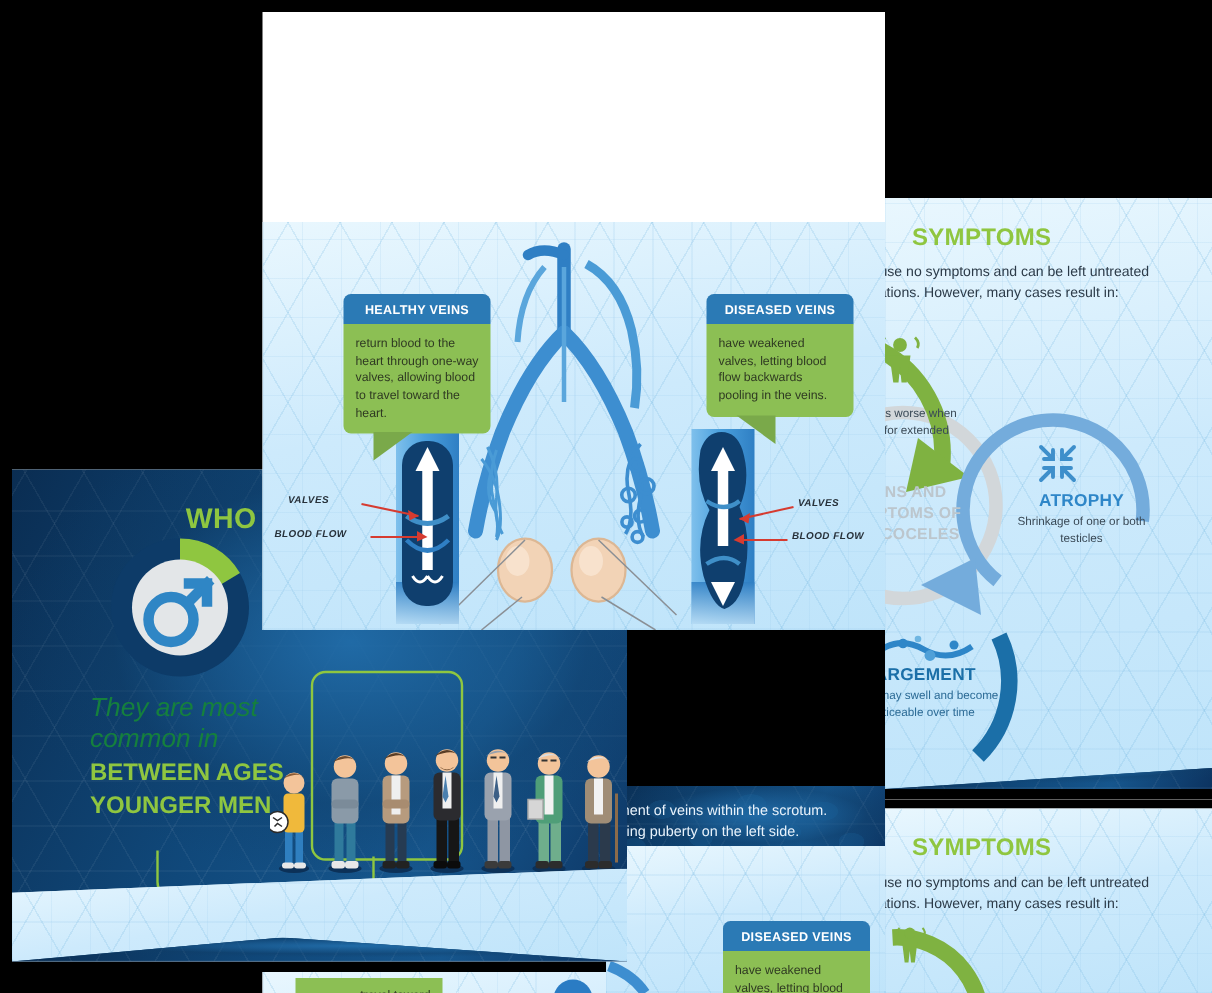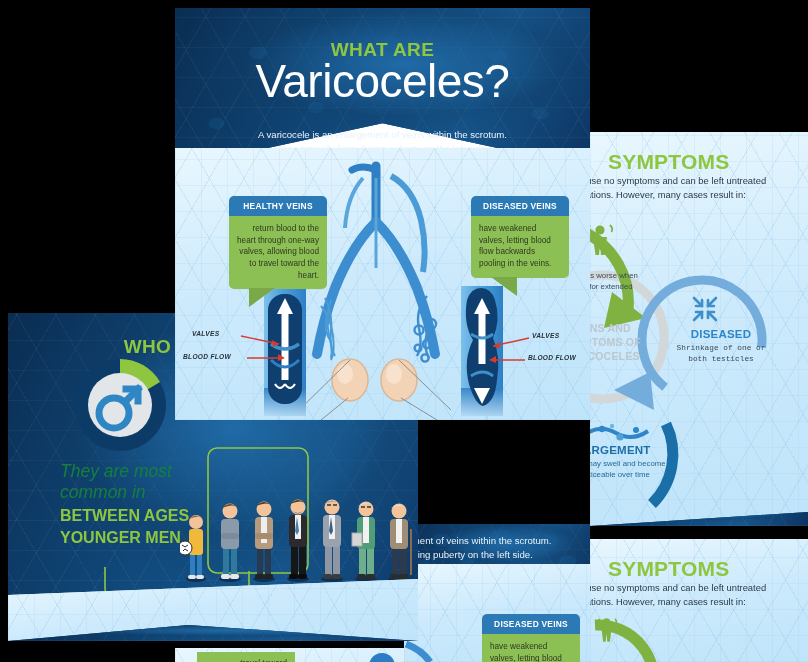--- a/index.html
+++ b/index.html
@@ -67,21 +67,21 @@
   .callout .hd{
     background:#2b7ab5;color:#fff;font-size:8.4px;font-weight:bold;
     text-align:center;padding:5px 0 5px;border-radius:5px 5px 0 0;letter-spacing:.25px;
   }
   .callout .bd{
     background:#8cbf54;color:#2f3a22;font-size:8.2px;line-height:1.42;
     padding:7px 8px 8px;border-radius:0 0 5px 5px;
   }
   .callout .tail{position:absolute;width:0;height:0;}
   #callout-healthy{left:22px;top:48px;padding-left:32px;}
-  #callout-healthy .bd{text-align:right;}
+  #callout-healthy .bd{text-align:left;}
   #callout-healthy .tail{
     left:52px;bottom:-18px;border-left:0 solid transparent;
     border-right:26px solid transparent;border-top:19px solid #7aa94a;
   }
   #callout-diseased{left:296px;top:48px;}
   #callout-diseased .bd{text-align:left;}
   #callout-diseased .tail{
     left:20px;bottom:-18px;border-right:0 solid transparent;
     border-left:26px solid transparent;border-top:19px solid #7aa94a;
   }
@@ -101,21 +101,21 @@
   .who-stmt .l1{color:#15803d;font-size:17.5px;font-style:italic;line-height:1.22;}
   .who-stmt .l2{color:#8fc640;font-size:16px;font-weight:bold;line-height:1.3;margin-top:2px;}
   .who-foot{
     position:absolute;left:0;bottom:0;width:100%;height:62px;
   }
 
   
   .card-sym{background:#fff;}
   .sym-title{
     position:absolute;top:18px;left:18px;color:#8fc640;
-    font-size:21px;font-weight:bold;letter-spacing:.2px;white-space:nowrap;
+    font-size:16px;font-weight:bold;letter-spacing:.2px;white-space:nowrap;
   }
   .sym-sub{
     position:absolute;top:42px;left:8px;color:#2b3a48;font-size:9.4px;
     line-height:1.5;white-space:nowrap;
   }
   .sym-item{position:absolute;}
   .sym-item .name{font-size:11.5px;font-weight:bold;letter-spacing:.2px;}
   .sym-item .desc{font-size:7.8px;line-height:1.38;color:#3a4a57;}
   .center-wrap{position:absolute;text-align:center;color:#bcc6cd;
     font-size:10.5px;font-weight:bold;line-height:1.32;letter-spacing:.2px;}
@@ -239,22 +239,22 @@
       <div class="desc" style="margin-top:2px;">A dull pain that gets worse when standing or sitting for extended periods of time.</div>
     </div>
 
     <div class="center-wrap" style="left:-48px;top:190px;width:118px;">
       <div>SIGNS AND</div>
       <div>SYMPTOMS OF</div>
       <div>VARICOCELES</div>
     </div>
 
     <div class="sym-item" style="left:78px;top:196px;width:106px;text-align:center;">
-      <div class="name" style="color:#2E86C8;">DISEASED</div>
-      <div class="desc" style="margin-top:3px;font-family:Liberation Mono, monospace;">Shrinkage of one or both testicles</div>
+      <div class="name" style="color:#2E86C8;">ATROPHY</div>
+      <div class="desc" style="margin-top:3px;">Shrinkage of one or both testicles</div>
     </div>
 
     <div class="sym-item" style="left:-46px;top:312px;width:122px;text-align:center;">
       <div class="name" style="color:#1B6FA8;">ENLARGEMENT</div>
       <div class="desc" style="margin-top:3px;color:#2b6a95;">Varicoceles may swell and become more noticeable over time</div>
     </div>
 
     <div style="position:absolute;left:0;bottom:0;width:100%;height:22px;overflow:hidden;">
       <div class="hexdark" style="clip-path:polygon(0 100%,100% 36%,100% 100%);"></div>
     </div>
@@ -392,30 +392,20 @@
       <div style="position:absolute;left:0;bottom:0;width:100%;height:16px;overflow:hidden;">
         <div class="hexdark" style="clip-path:polygon(44% 0,100% 100%,0 100%);"></div>
       </div>
     </div>
   </div>
 </div>
 
 <div class="card" id="card-main">
   <div class="inner">
 
-    <div class="hero">
-      <div class="hero-clip">
-        <div class="hexdark"></div>
-        <div class="cells"></div>
-      </div>
-      <div class="eyebrow">WHAT ARE</div>
-      <div class="bigtitle">Varicoceles?</div>
-      <div class="subtitle">A varicocele is an enlargement of veins within the scrotum.</div>
-      <div class="subtitle" style="top:134px;">They typically form during puberty on the left side.</div>
-    </div>
 
     <div class="diagram">
       <div class="hexlight"></div>
 
       <svg width="415" height="272" style="position:absolute;left:0;top:0;">
         <defs>
           <linearGradient id="tubeg" x1="0" y1="0" x2="1" y2="0">
             <stop offset="0%" stop-color="#7fc0ec"></stop>
               <stop offset="45%" stop-color="#4aa0dd"></stop>
             <stop offset="100%" stop-color="#2f7fc4"></stop>

